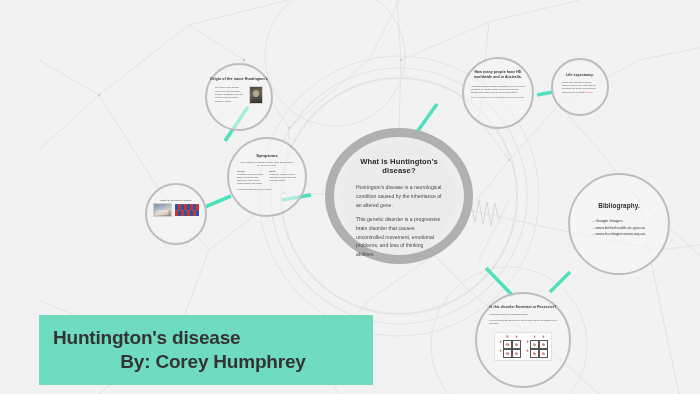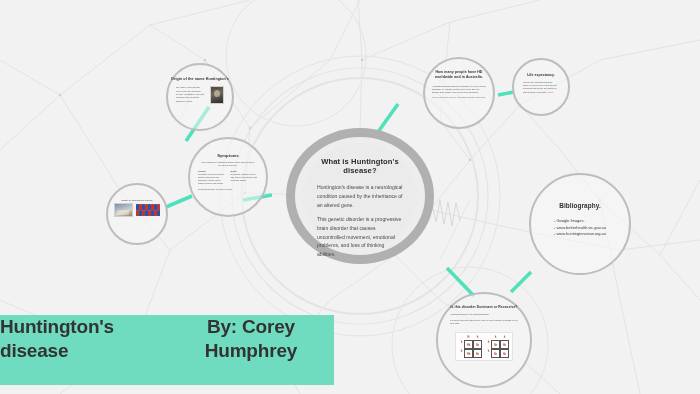--- a/index.html
+++ b/index.html
@@ -3,21 +3,21 @@
 <meta charset="utf-8">
 <title>Huntington's disease prezi</title>
 <style>
   html,body{margin:0;padding:0;}
   body{
     width:700px;height:394px;overflow:hidden;position:relative;
     background:#f2f2f2;
     font-family:"Liberation Sans", sans-serif;
     -webkit-font-smoothing:antialiased;
   }
-  #canvas{position:absolute;inset:0;overflow:hidden;}
+  #canvas{position:absolute;inset:0;overflow:hidden;margin-left:39px;}
 
   
   #bg-graph{position:absolute;inset:0;width:700px;height:394px;}
 
   
   #connectors{position:absolute;inset:0;width:700px;height:394px;}
 
   
   .node{
     position:absolute;border-radius:50%;
@@ -120,22 +120,22 @@
     font-size:2.6px;line-height:9px;text-align:center;color:#b4362c;font-weight:bold;
   }
   .pt .hdr{line-height:5px;}
   .pt .cell{border:.5px solid #555;background:#fff;}
   .pt .blank{border:none;background:transparent;}
 
   
   #title-banner{
     position:absolute;left:0;top:315px;width:334px;height:70px;
     background:#6fdcbf;
-    display:flex;flex-direction:row;justify-content:center;
-    box-sizing:border-box;
+    display:flex;flex-direction:column;justify-content:center;
+    padding-left:14px;box-sizing:border-box;
   }
   #title-banner .t1,#title-banner .t2{
     color:#333;font-weight:bold;letter-spacing:-.2px;
   }
   #title-banner .t1{font-size:19px;line-height:24px;}
   #title-banner .t2{font-size:19px;line-height:24px;text-align:center;}
 </style>
 </head>
 <body>
 

